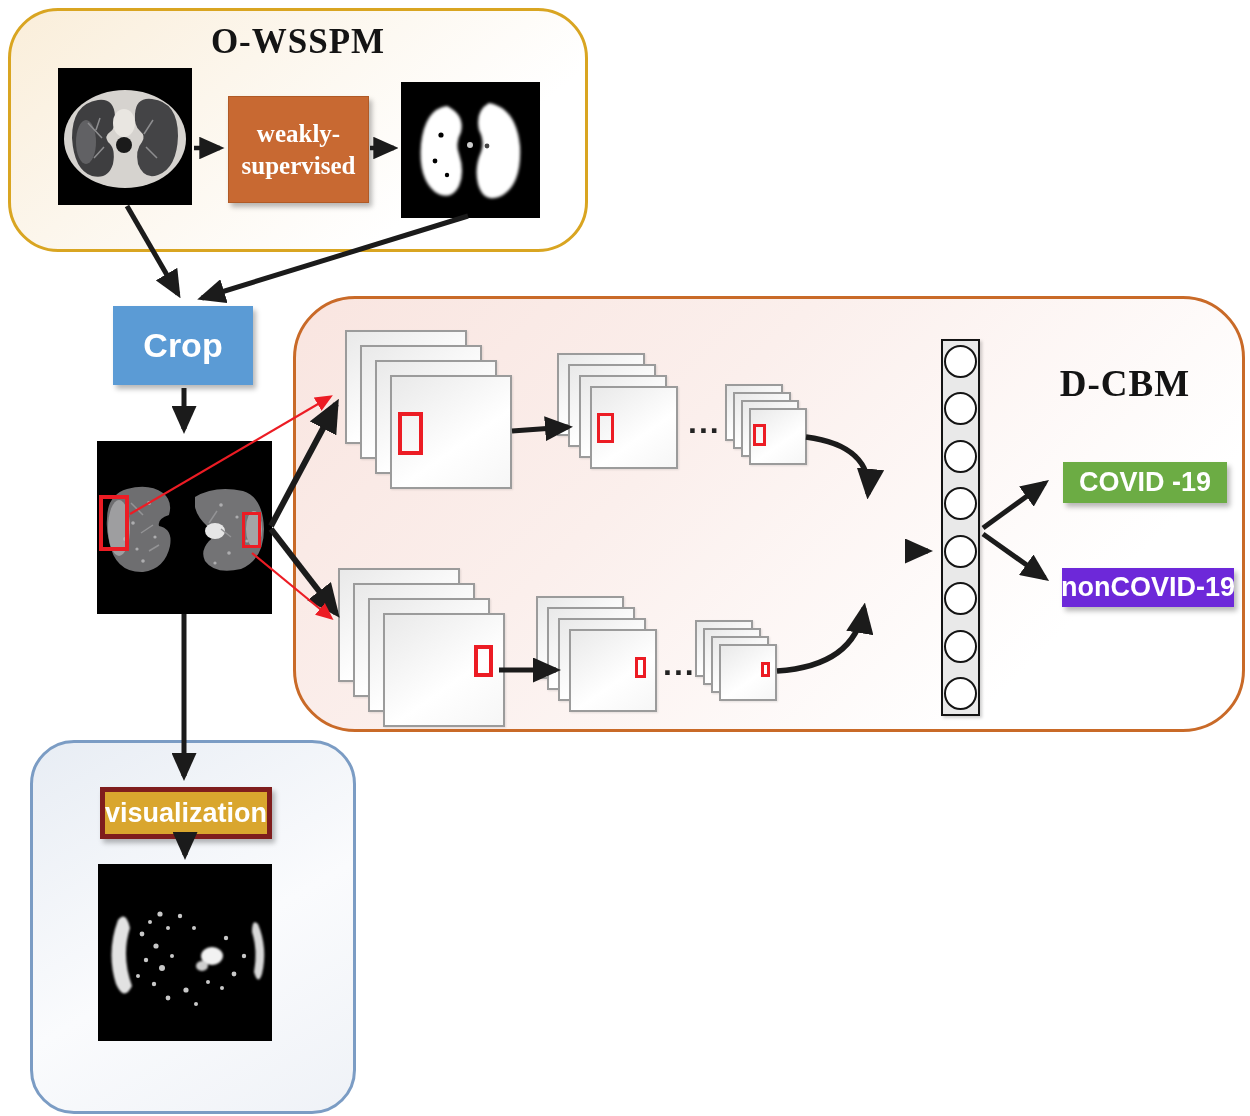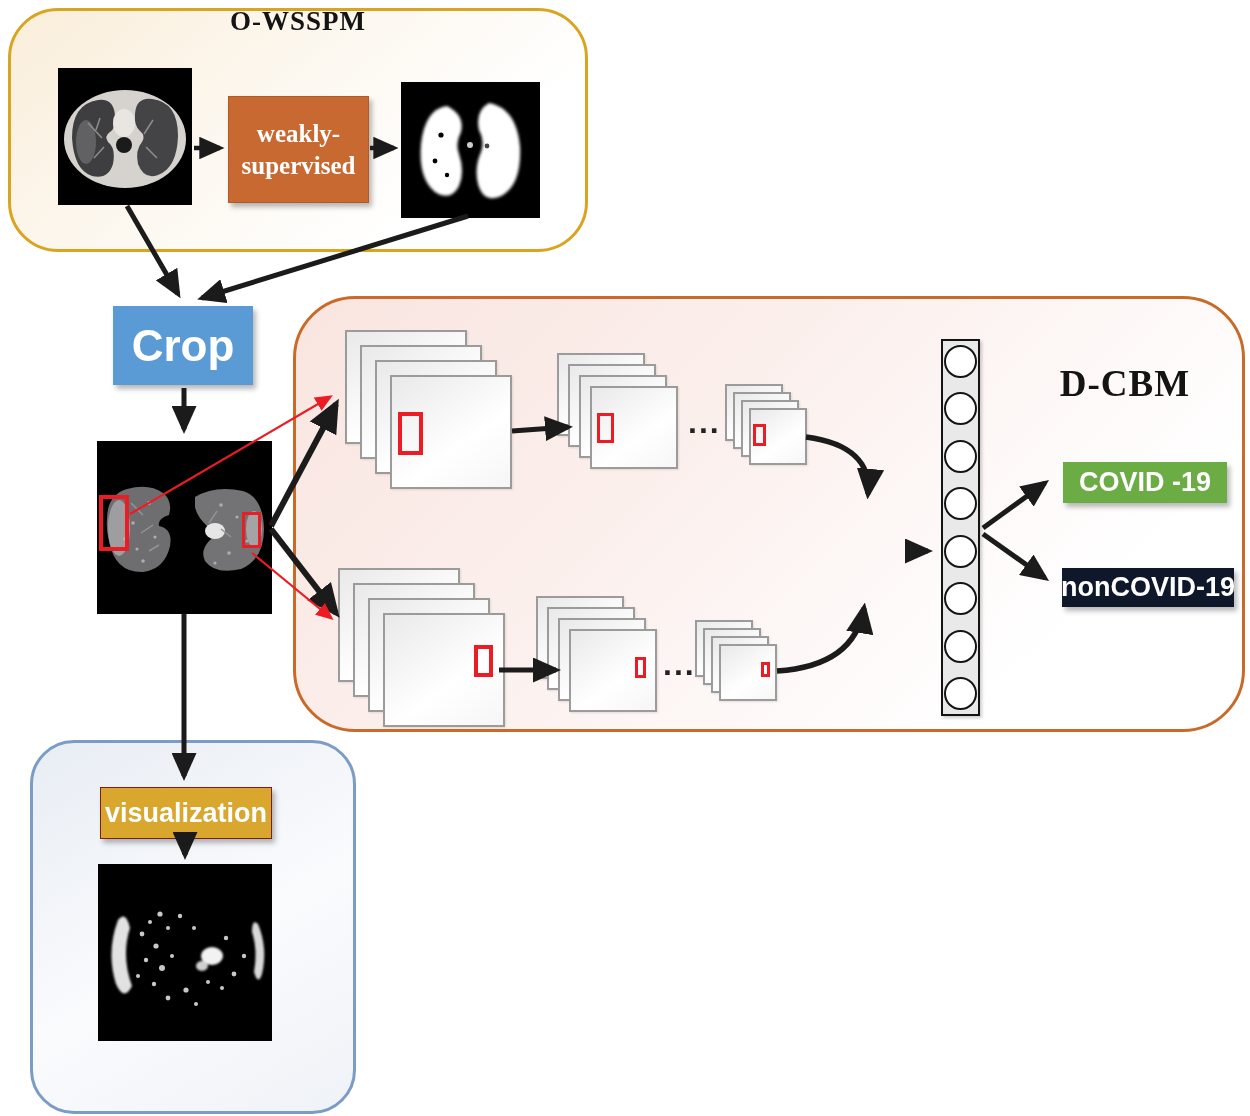--- a/index.html
+++ b/index.html
@@ -10,35 +10,35 @@
   .module{position:absolute;box-sizing:border-box;}
   #owsspm-module{left:8px;top:8px;width:580px;height:244px;border:3.5px solid #D9A521;
     border-radius:50px;background:linear-gradient(140deg,#FAEEDA 0%,#FCF6EC 35%,#ffffff 75%);}
   #dcbm-module{left:293px;top:296px;width:952px;height:436px;border:3px solid #C96A28;
     border-radius:62px;background:linear-gradient(135deg,#F9E5E0 0%,#FBEFEC 38%,#ffffff 80%);}
   #fcmm-module{left:30px;top:740px;width:326px;height:374px;border:3px solid #7B9CC4;
     border-radius:44px;background:linear-gradient(150deg,#E8EDF4 0%,#FAFBFD 55%,#EFF2F7 100%);}
 
   .serif-title{position:absolute;font-family:"Liberation Serif","DejaVu Serif",serif;
     font-weight:bold;color:#141414;text-align:center;z-index:2;}
-  #owsspm-title{left:8px;top:6px;width:580px;font-size:27px;letter-spacing:1px;}
+  #owsspm-title{left:8px;top:22px;width:580px;font-size:35px;letter-spacing:1px;}
   #dcbm-title{left:1035px;top:362px;width:180px;font-size:37px;letter-spacing:1px;}
   #fcmm-title{left:30px;top:1050px;width:326px;font-size:40px;letter-spacing:1px;}
 
   
   .pbox{position:absolute;display:flex;flex-direction:column;align-items:center;justify-content:center;
     color:#ffffff;font-weight:bold;z-index:2;box-sizing:border-box;
     box-shadow:3px 4px 5px rgba(0,0,0,0.28);}
   #ws-box{left:228px;top:96px;width:141px;height:107px;background:#C86932;border:1px solid #b05a26;
     font-family:"Liberation Serif","DejaVu Serif",serif;font-size:25px;line-height:1.25;}
-  #crop-box{left:113px;top:306px;width:140px;height:79px;background:#5B9BD5;font-size:44px;}
+  #crop-box{left:113px;top:306px;width:140px;height:79px;background:#5B9BD5;font-size:34px;}
   #bmm-box{left:820px;top:510px;width:91px;height:82px;background:#5B9BD5;font-size:31px;}
   #covid-box{left:1063px;top:462px;width:164px;height:41px;background:#6CAC44;font-size:27px;white-space:nowrap;}
-  #noncovid-box{left:1062px;top:568px;width:172px;height:39px;background:#0f172a;font-size:27px;white-space:nowrap;}
-  #vis-box{left:100px;top:787px;width:172px;height:52px;background:#D9A62E;border:1px solid #7f1d1d;
+  #noncovid-box{left:1062px;top:568px;width:172px;height:39px;background:#6d28d9;font-size:27px;white-space:nowrap;}
+  #vis-box{left:100px;top:787px;width:172px;height:52px;background:#D9A62E;border:5px solid #7f1d1d;
     font-size:27px;white-space:nowrap;overflow:hidden;}
 
   
   .stack{position:absolute;z-index:1;}
   .sheet{position:absolute;border:2px solid #9b9b9b;
     background:linear-gradient(145deg,#e9e9e9 0%,#ffffff 60%,#f6f6f6 100%);
     box-shadow:1px 1px 2px rgba(0,0,0,0.10);box-sizing:border-box;}
   .s-lg .sheet{width:122px;height:114px;}
   .s-lg .sheet:nth-child(1){left:0;top:0;}   .s-lg .sheet:nth-child(2){left:15px;top:15px;}
   .s-lg .sheet:nth-child(3){left:30px;top:30px;} .s-lg .sheet:nth-child(4){left:45px;top:45px;}

